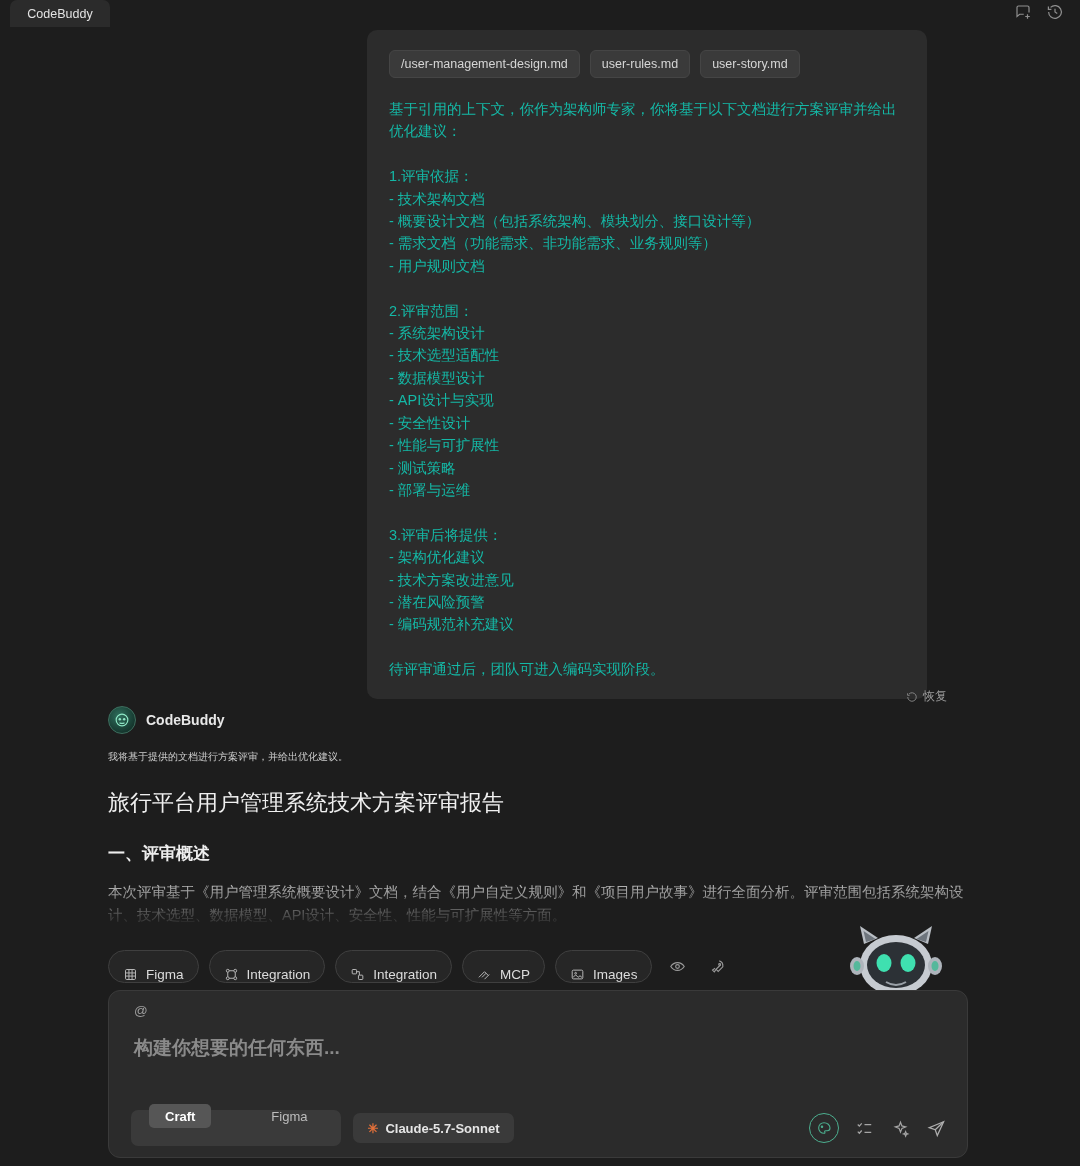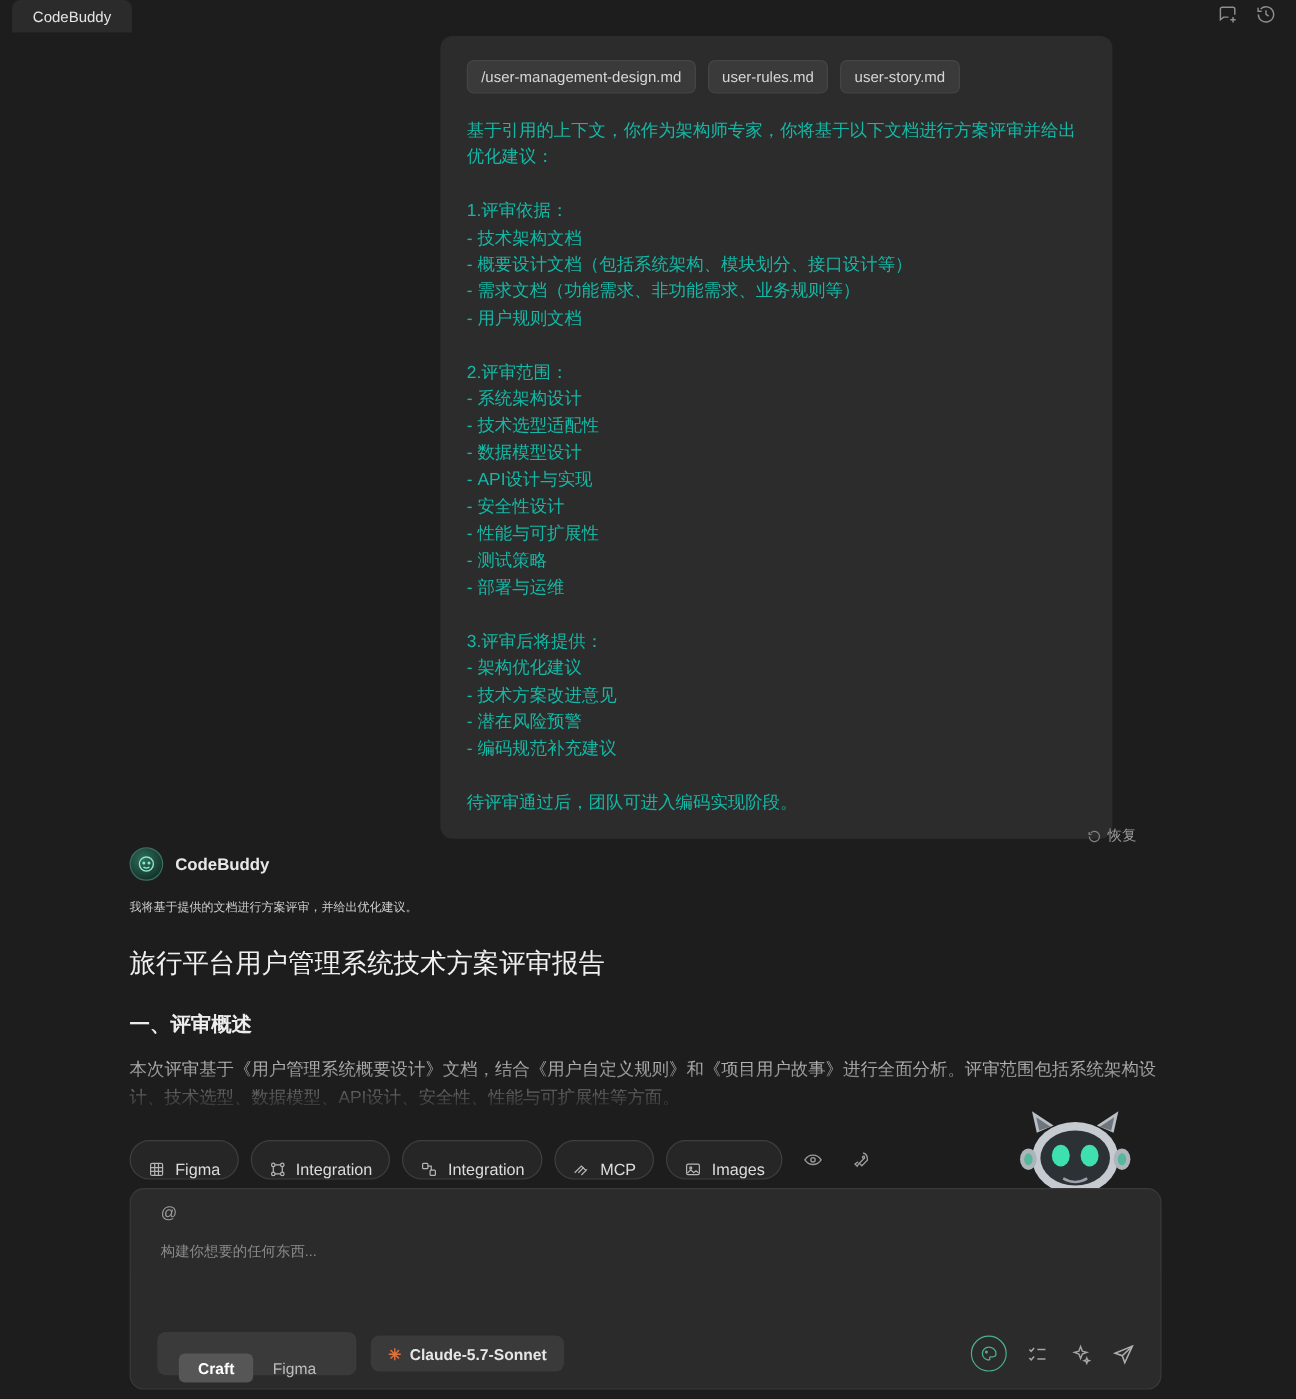--- a/index.html
+++ b/index.html
@@ -159,34 +159,35 @@
     background: #2b2b2b;
     border: 1px solid #3a3a3a;
     border-radius: 12px;
   }
   .composer-at {
     position: absolute; left: 25px; top: 12px;
     font-size: 13.5px; color: #9d9d9d;
   }
   .composer-placeholder {
     position: absolute; left: 25px; top: 44px;
-    font-size: 12px; color: #8a8a8a;
+    font-size: 19px; color: #8a8a8a; font-weight: bold;
   }
   .composer-bottom {
     position: absolute; left: 0; bottom: 0;
     width: 860px; height: 58px;
     display: flex; align-items: center;
     padding: 0 22px;
   }
   .seg {
-    display: flex; align-items: flex-start;
+    display: flex; align-items: flex-end;
     background: #3a3a3a;
     border-radius: 7px;
     padding: 18px;
     height: 30px;
+    gap: 44px;
   }
   .seg-item {
     padding: 0 16px;
     height: 24px;
     display: flex; align-items: center;
     font-size: 13px;
     border-radius: 5px;
     color: #bdbdbd;
   }
   .seg-item.active {

